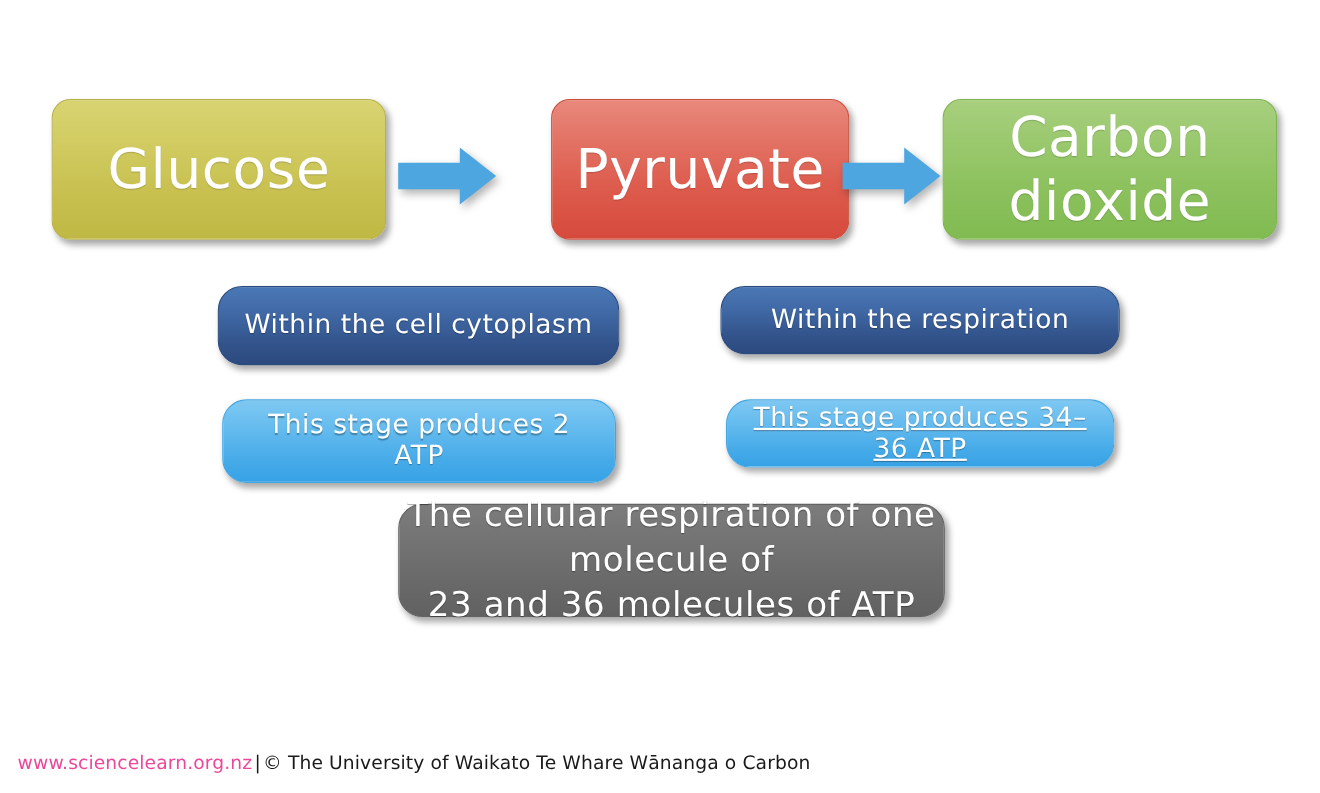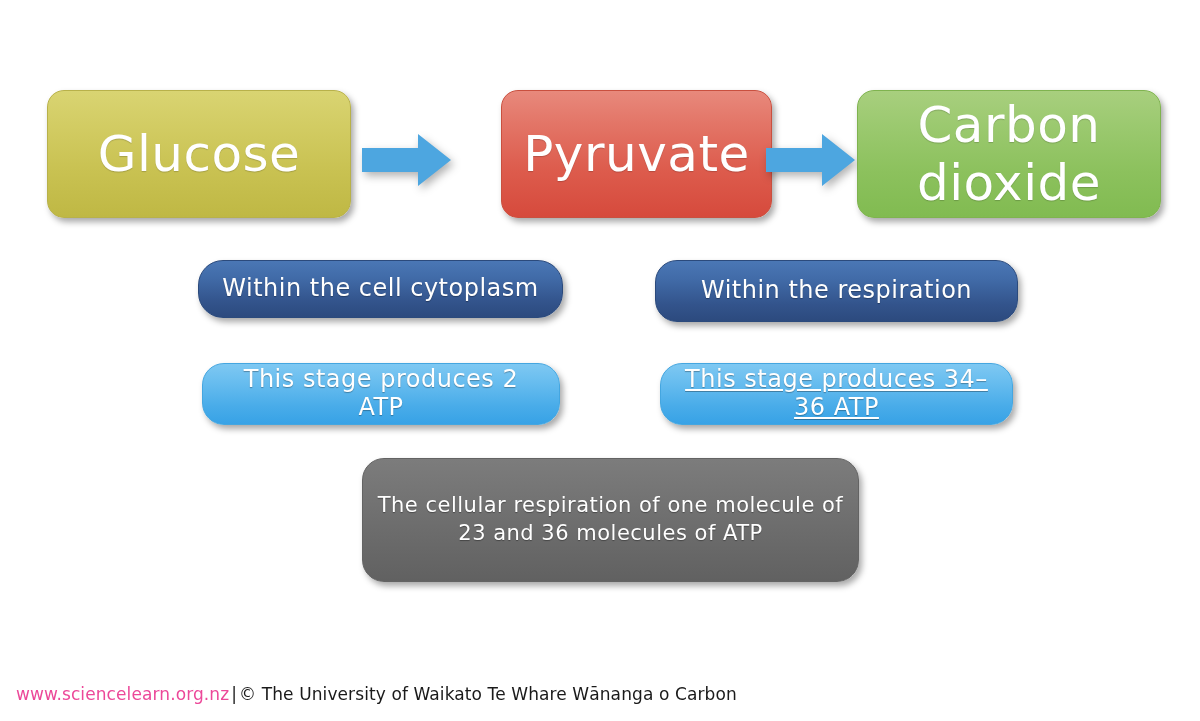--- a/index.html
+++ b/index.html
@@ -73,32 +73,32 @@
 
   .pill-dark {
     background: linear-gradient(to bottom, #4a77b5 0%, #416ba8 30%, #33548c 72%, #2c4a7e 100%);
     border: 1px solid #2b4a7c;
   }
   .pill-light {
     background: linear-gradient(to bottom, #7ec8f2 0%, #68bdef 30%, #49ace9 70%, #37a2e6 100%);
     border: 1px solid #44a6e0;
   }
 
-  #box-cytoplasm   { left: 198px; top: 260px; width: 365px; height: 58px; border-radius: 25px; }
+  #box-cytoplasm   { left: 198px; top: 260px; width: 365px; height: 72px; }
   #box-mitochondria{ left: 655px; top: 260px; width: 363px; height: 62px; }
-  #box-atp-left    { left: 202px; top: 363px; width: 358px; height: 62px; }
+  #box-atp-left    { left: 202px; top: 363px; width: 358px; height: 76px; }
   #box-atp-right   { left: 660px; top: 363px; width: 353px; height: 62px; text-decoration: underline; }
 
   
   #box-summary {
-    left: 362px; top: 458px; width: 497px; height: 124px;
+    left: 362px; top: 458px; width: 497px; height: 103px;
     border-radius: 22px;
     background: linear-gradient(to bottom, #7c7c7c 0%, #747474 30%, #696969 70%, #616161 100%);
     border: 1px solid #636363;
-    font-size: 21px;
+    font-size: 31px;
     line-height: 1.32;
     text-shadow: 0 1px 1px rgba(0,0,0,0.35);
     padding: 0 4px;
   }
 
   
   .arrow {
     position: absolute;
     filter: drop-shadow(3px 4px 4px rgba(0,0,0,0.30));
   }

